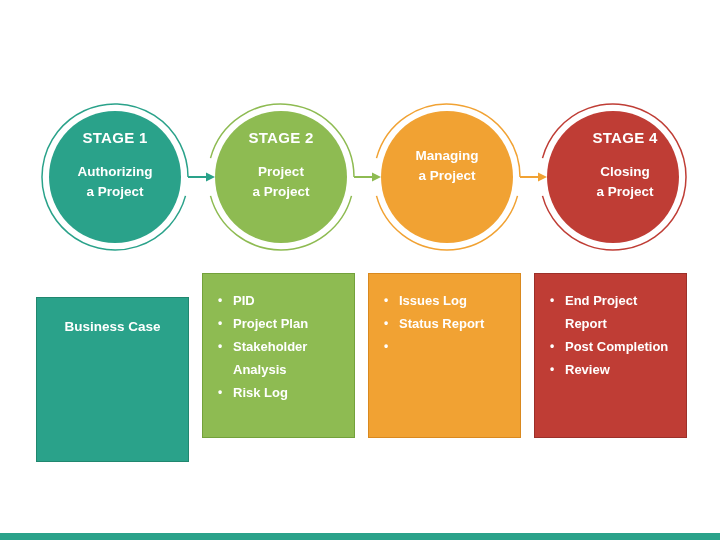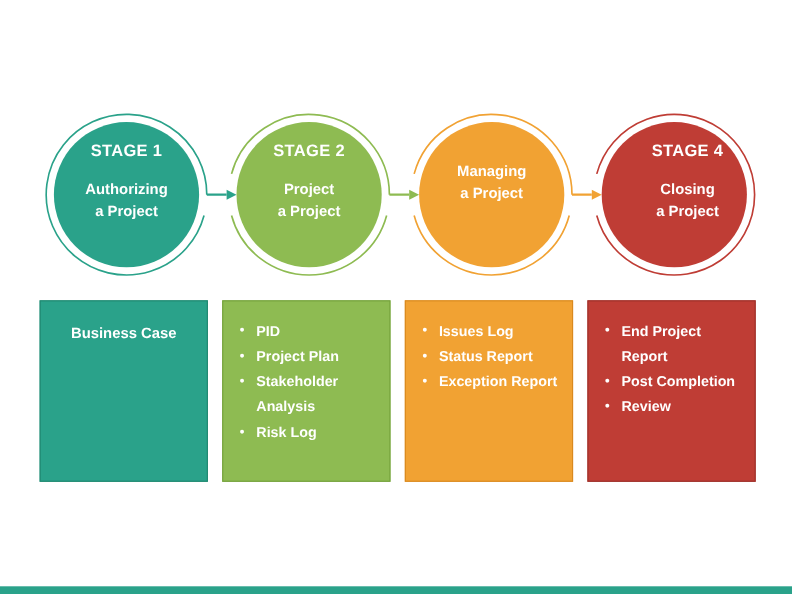--- a/index.html
+++ b/index.html
@@ -24,21 +24,21 @@
   .stage-label .stage-title{font-size:15px;font-weight:bold;line-height:16px;letter-spacing:0.3px;}
   .stage-label .stage-line{font-size:13.5px;font-weight:bold;line-height:20px;}
   .stage-label .stage-gap{height:16px;}
   .s1{left:45px;}  .s2{left:211px;}  .s3{left:377px;}  .s4{left:555px;}
   .stage-label{top:130px;}
   
   .box{
     position:absolute;top:273px;width:153px;height:165px;box-sizing:border-box;
     border:1px solid transparent;color:#ffffff;
   }
-  .b1{left:36px;} .b2{left:202px;} .b3{left:368px;} .b4{left:534px;}
+  .b1{left:36px;margin-top:24px;} .b2{left:202px;} .b3{left:368px;} .b4{left:534px;}
   .box-title{
     text-align:center;margin-top:21px;font-size:13.5px;font-weight:bold;line-height:16px;
   }
   .box-list{margin-top:15px;}
   .bullet-row{
     display:flex;align-items:flex-start;padding-left:15px;padding-right:4px;
     font-size:13px;font-weight:bold;line-height:23px;
   }
   .bullet-dot{width:15px;flex:0 0 15px;font-size:12px;}
   
@@ -130,21 +130,20 @@
       <div class="bullet-row">
         <span class="bullet-dot">•</span>
         <span>Issues Log</span>
       </div>
       <div class="bullet-row">
         <span class="bullet-dot">•</span>
         <span>Status Report</span>
       </div>
       <div class="bullet-row">
         <span class="bullet-dot">•</span>
-        <span>Exception Report</span>
       </div>
     </div>
   </div>
 
   <div class="box b4" style="background-color: rgb(191, 61, 53); border-color: rgb(156, 48, 42);">
     <div class="box-list">
       <div class="bullet-row">
         <span class="bullet-dot">•</span>
         <span>End Project Report</span>
       </div>

